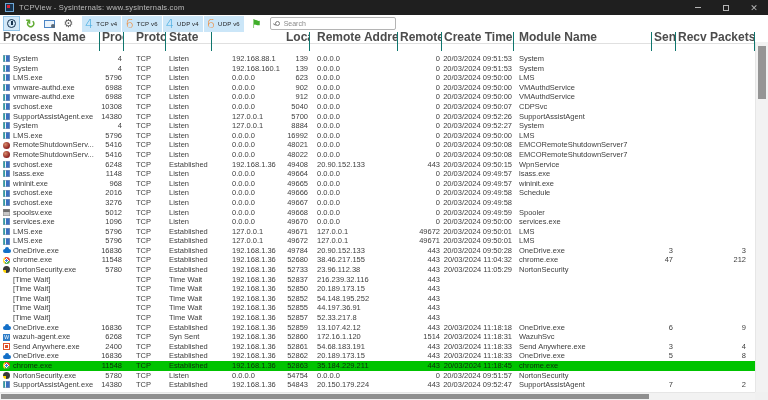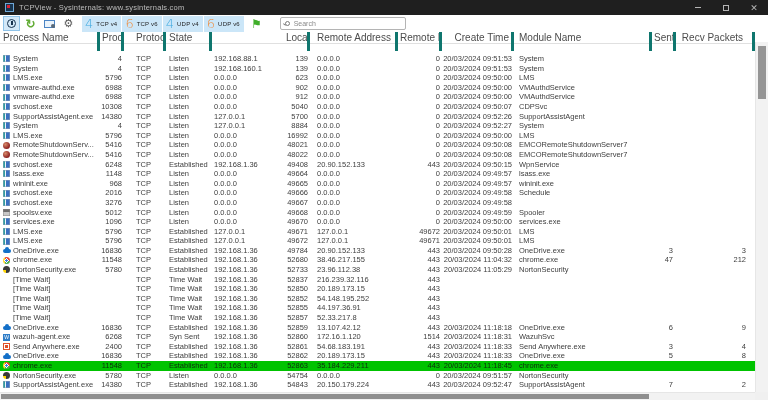--- a/index.html
+++ b/index.html
@@ -29,39 +29,39 @@
   .i-clock::after { content:""; position:absolute; left:3px; top:1px; width:1.5px; height:3.5px; background:#16324e; }
   .i-refresh { color:#62ac35; font-size:12px; font-weight:bold; line-height:12px; }
   .i-monitor { width:11px; height:8px; border:1px solid #4a84c4; background:#eaf3fb; position:relative; }
   .i-monitor::after { content:""; position:absolute; right:-1px; bottom:-1px; width:4px; height:4px; border-radius:50%; background:#5a6a78; }
   .i-gear { color:#5a5a5a; font-size:11px; line-height:11px; }
   .toggle-group { display:flex; margin-left:3px; }
   .toggle { display:flex; align-items:center; background:#cbe6f8; height:16px; padding:0 4px 0 3px; margin-right:1px; }
   .toggle .big-num { font-size:13px; font-weight:300; line-height:14px; margin-right:3px; font-family:"DejaVu Sans", sans-serif; }
   .toggle .tg-label { font-size:6px; color:#222; letter-spacing:0.2px; }
   .flag { color:#3fae29; font-size:12px; margin:0 4px 0 6px; line-height:12px; }
-  .searchbox { width:126px; height:13px; border:1px solid #b4b4b4; border-radius:2px; display:flex; align-items:center; padding:0 4px; margin-left:14px; background:#fff; }
+  .searchbox { width:126px; height:13px; border:1px solid #b4b4b4; border-radius:2px; display:flex; align-items:center; padding:0 4px; margin-left:4px; background:#fff; }
   .mag { width:5px; height:5px; border:1px solid #7a7a7a; border-radius:50%; position:relative; margin-right:4px; flex:0 0 5px;}
   .mag::after { content:""; position:absolute; left:-3px; top:2px; width:3px; height:1px; background:#7a7a7a; transform:rotate(35deg); }
   .searchbox input { border:none; outline:none; width:100%; font-size:7px; font-family:"Liberation Sans",sans-serif; color:#333; background:transparent; }
   .searchbox input::placeholder { color:#8a8a8a; }
   
   .grid { display:grid; grid-template-columns:100px 24px 42px 46px 72px 26px 88px 44px 72px 138px 24px 79px; width:755px; }
   .thead { height:12px; border-bottom:1px solid #e0e0e0; }
-  .th { font-size:10px; color:#4c4c4c; line-height:11px; white-space:nowrap; overflow:hidden; border-right:3px solid #0f766e; padding:0 2px; }
+  .th { font-size:12px; color:#4c4c4c; line-height:11px; white-space:nowrap; overflow:hidden; border-right:1px solid #0f766e; padding:0 2px;font-weight:bold; }
   .rows { position:absolute; top:54px; left:0; width:755px; bottom:8px; overflow:hidden; }
   .row { height:9.6px; font-size:7.5px; color:#404040; white-space:nowrap; cursor:default; }
   .row > div { line-height:9.6px; overflow:hidden; }
   .row.hl { background:#00c300; color:#0b2e0b; }
   .ar { text-align:right; padding-right:2px; }
   .c-name { display:flex; align-items:center; padding-left:3px; }
   .c-name .nm { margin-left:3px; overflow:hidden; text-overflow:clip; white-space:nowrap; }
   .c-proto { padding-left:12px; }
   .c-state { padding-left:3px; }
-  .c-la { padding-left:2px; }
+  .c-la { padding-left:2px;margin-left:18px; }
   .c-ra { padding-left:7px; }
   .c-mod { padding-left:5px; }
   .c-sent { padding-right:3px; }
   .c-recv { padding-right:9px; }
   
   .pi { width:7px; height:7px; flex:0 0 7px; display:inline-block; position:relative; }
   .icon-system, .icon-generic { background:linear-gradient(90deg,#2e9e9e 0 2px,#eef4fa 2px 3px,#3a6fc0 3px); box-shadow:inset 0 0 0 0.5px #8aa0b8; }
   .icon-emco { border-radius:50%; background:radial-gradient(circle at 35% 35%, #d98a6a, #8b1f1f 70%); }
   .icon-printer { background:linear-gradient(180deg,#6e6e6e 0 3px,#c8c8c8 3px); box-shadow:inset 0 0 0 0.5px #888; }
   .icon-onedrive { background:transparent; }

